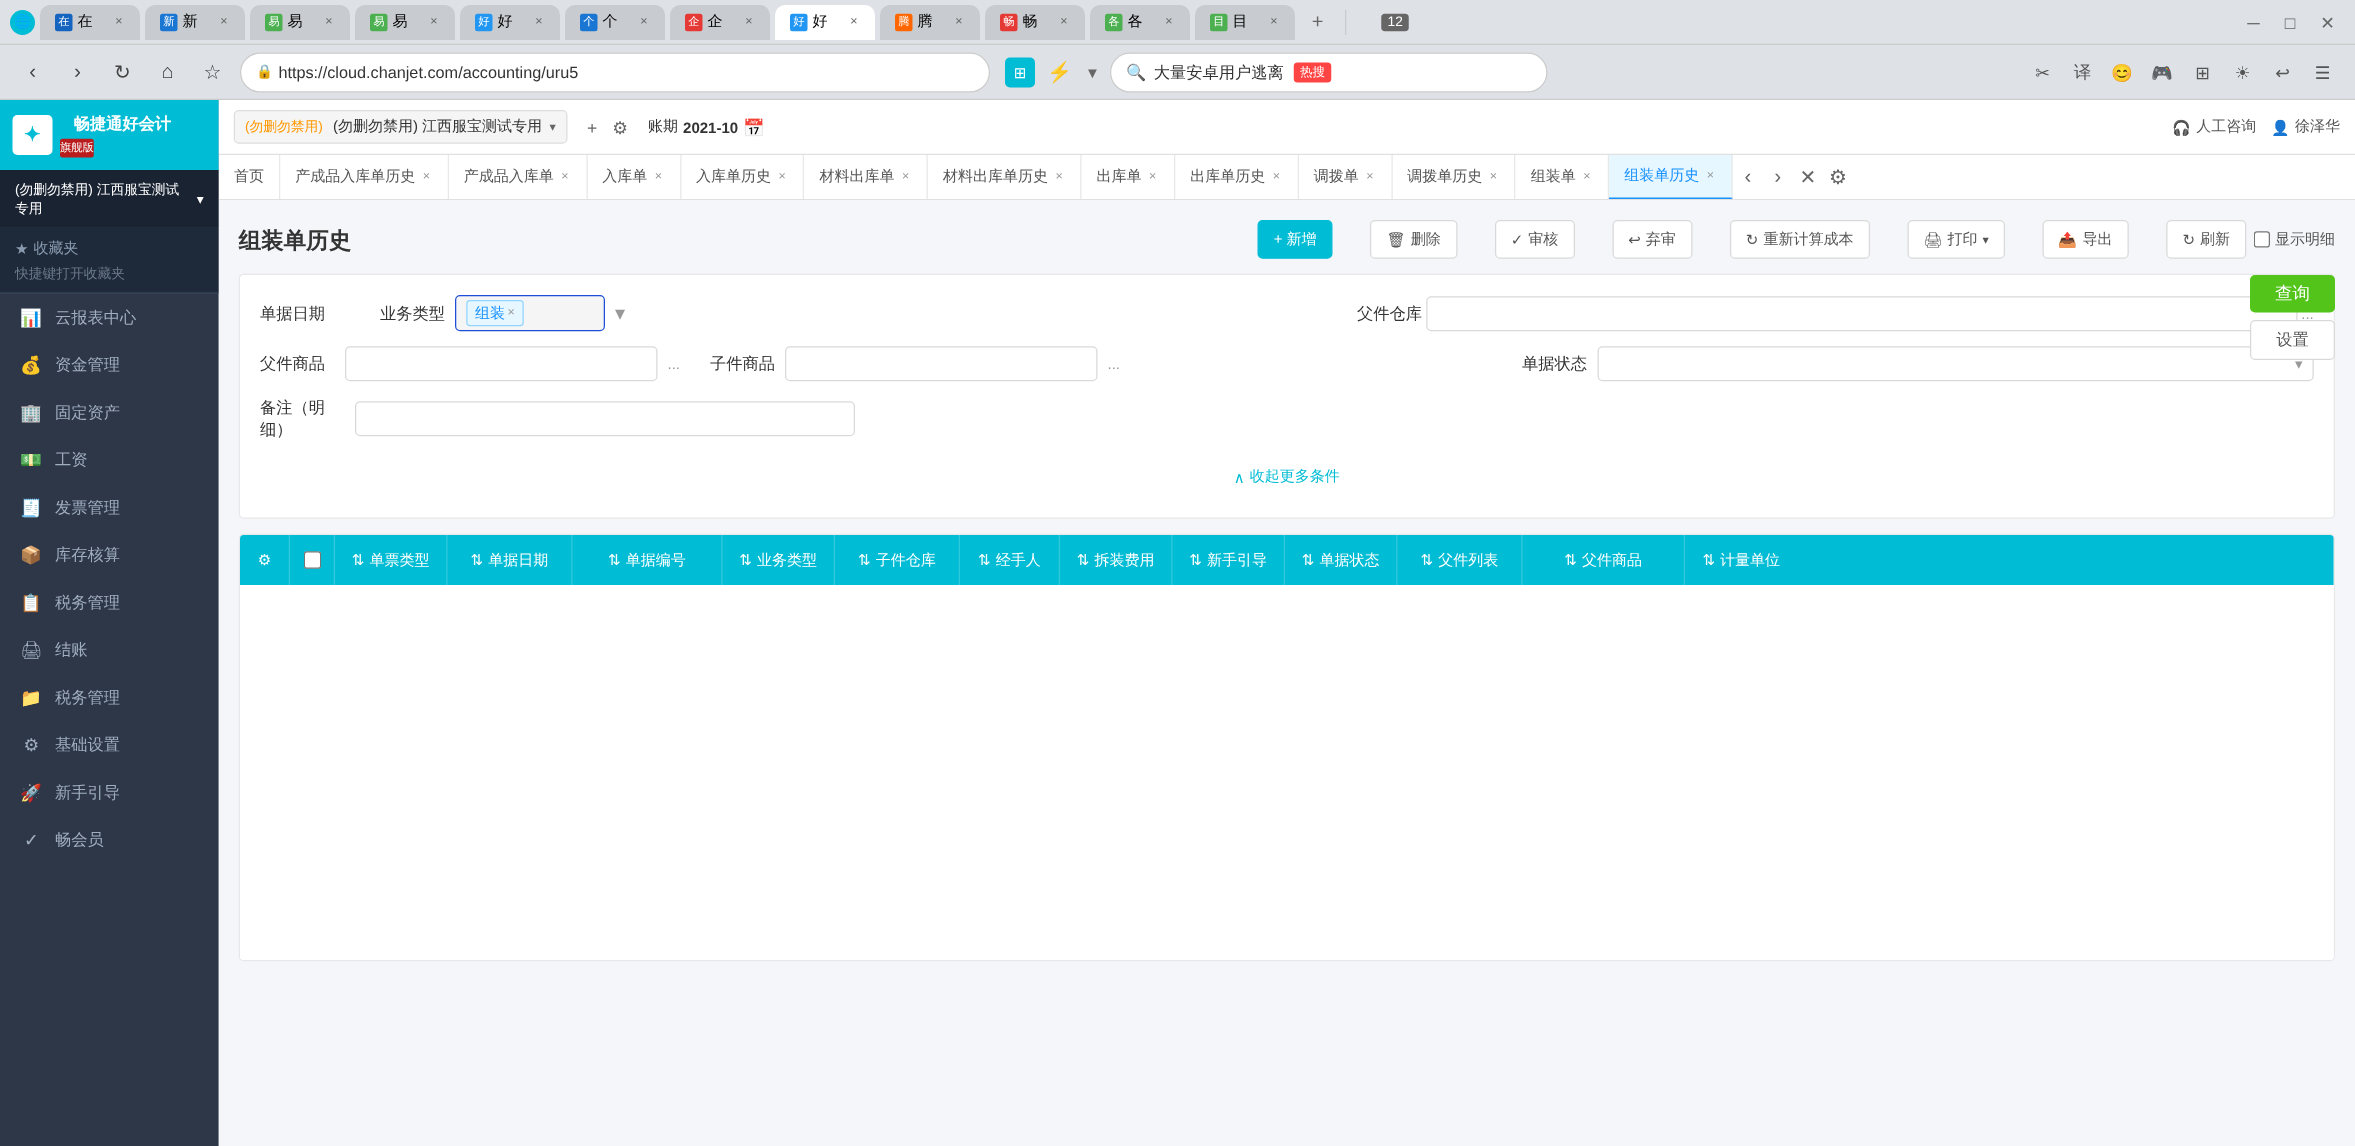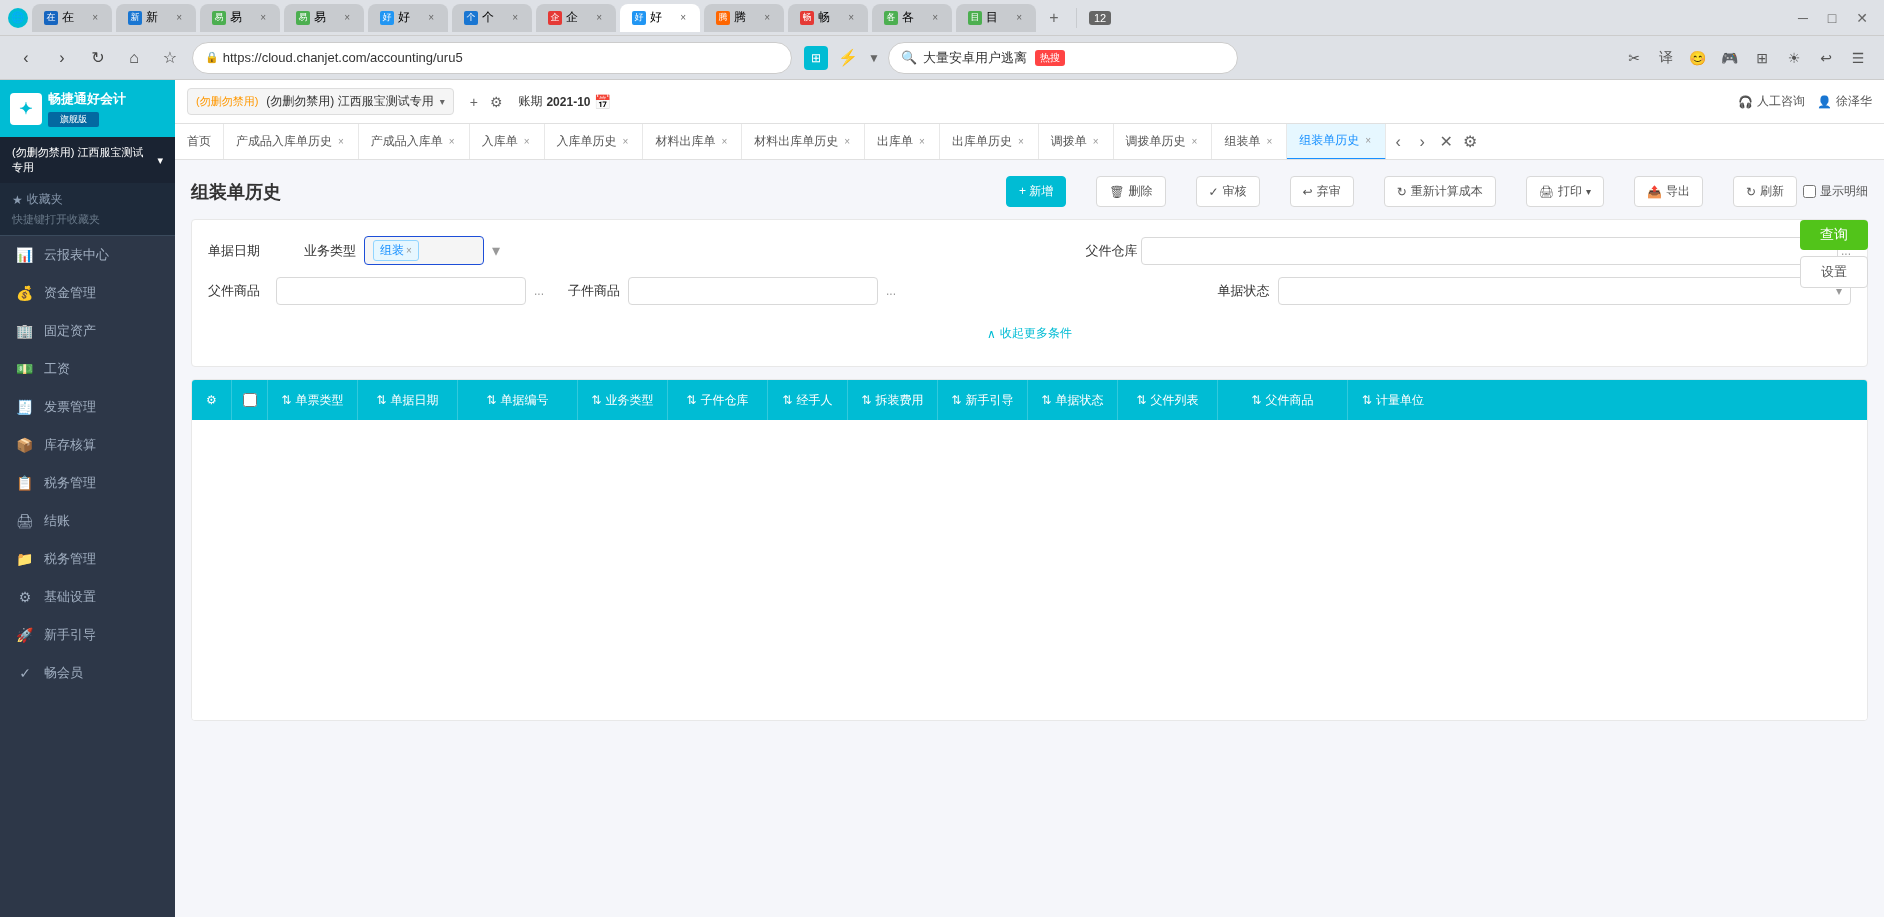--- a/index.html
+++ b/index.html
@@ -168,21 +168,21 @@
     <span style="font-size:12px;">各</span>
     <span class="tab-close">×</span>
   </div>
   <div class="browser-tab inactive">
     <div class="tab-favicon" style="background:#4caf50;display:flex;align-items:center;justify-content:center;color:#fff;font-size:9px;">目</div>
     <span style="font-size:12px;">目</span>
     <span class="tab-close">×</span>
   </div>
   <div class="tab-add">+</div>
   <div style="background:#c8cbcf;width:1px;height:20px;margin:0 4px;"></div>
-  <div style="display:flex;align-items:center;gap:4px;margin-left:4px;">
+  <div style="display:flex;align-items:center;gap:4px;margin-left:20px;">
     <span style="background:#666;color:#fff;font-size:11px;padding:1px 5px;border-radius:3px;">12</span>
   </div>
   <div style="margin-left:auto;display:flex;gap:4px;">
     <span style="font-size:14px;color:#666;cursor:pointer;padding:0 8px;">─</span>
     <span style="font-size:14px;color:#666;cursor:pointer;padding:0 8px;">□</span>
     <span style="font-size:14px;color:#666;cursor:pointer;padding:0 8px;">✕</span>
   </div>
 </div>
 
 <div class="address-bar">
@@ -220,22 +220,22 @@
 </div>
 
 <div class="app-container">
 
   <div class="sidebar">
     <div class="sidebar-header">
       <div style="width:32px;height:32px;background:#fff;border-radius:4px;display:flex;align-items:center;justify-content:center;">
         <span style="color:#00bcd4;font-size:16px;font-weight:bold;">✦</span>
       </div>
       <div>
-        <div style="color:#fff;font-size:13px;font-weight:bold;">畅捷通好会计</div>
-        <div style="background:#0369a1;color:#fff;font-size:9px;padding:1px 12px;border-radius:2px;display:inline-block;">旗舰版</div>
+        <div style="color:#fff;font-size:13px;font-weight:bold;margin-left:11px;">畅捷通好会计</div>
+        <div style="background:#b91c1c;color:#fff;font-size:9px;padding:1px 0;border-radius:2px;display:inline-block;">旗舰版</div>
       </div>
     </div>
 
     <div class="sidebar-brand">
       <div class="company-name">
         <span style="font-size:11px;">(勿删勿禁用) 江西服宝测试专用</span>
         <span>▾</span>
       </div>
     </div>
 
@@ -466,20 +466,24 @@
           </div>
           <div style="display:flex;align-items:center;gap:8px;flex:1;">
             <span style="font-size:13px;color:#333;flex-shrink:0;">单据状态</span>
             <div class="status-select" style="flex:1;">
               <span></span>
               <span style="color:#999;">▾</span>
             </div>
           </div>
         </div>
 
+        <div class="filter-row">
+          <span style="font-size:13px;color:#333;width:60px;flex-shrink:0;">备注（明细）</span>
+          <div class="remark-input" style="flex:1;max-width:400px;"></div>
+        </div>
 
         <div class="collapse-bar">
           <span>∧</span>
           <span>收起更多条件</span>
         </div>
       </div>
 
       <div class="data-table">
         <div class="table-header">
           <div class="th-cell th-settings">

